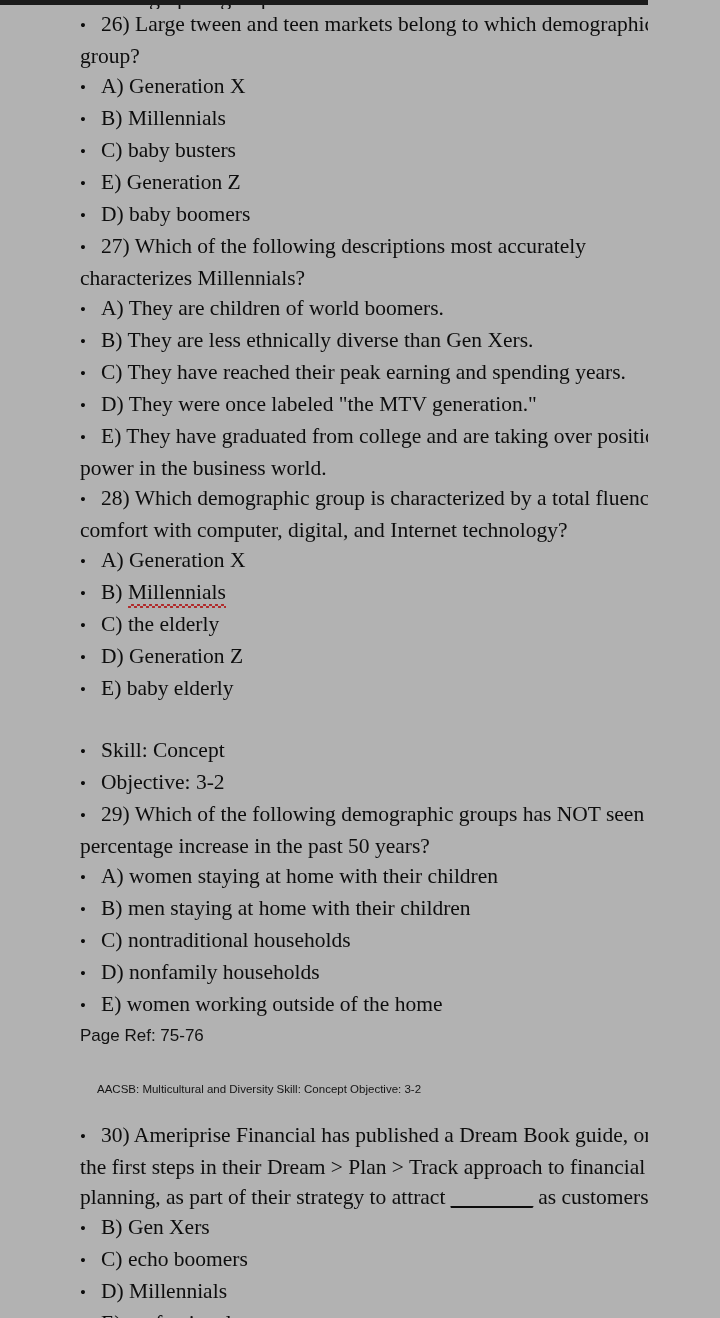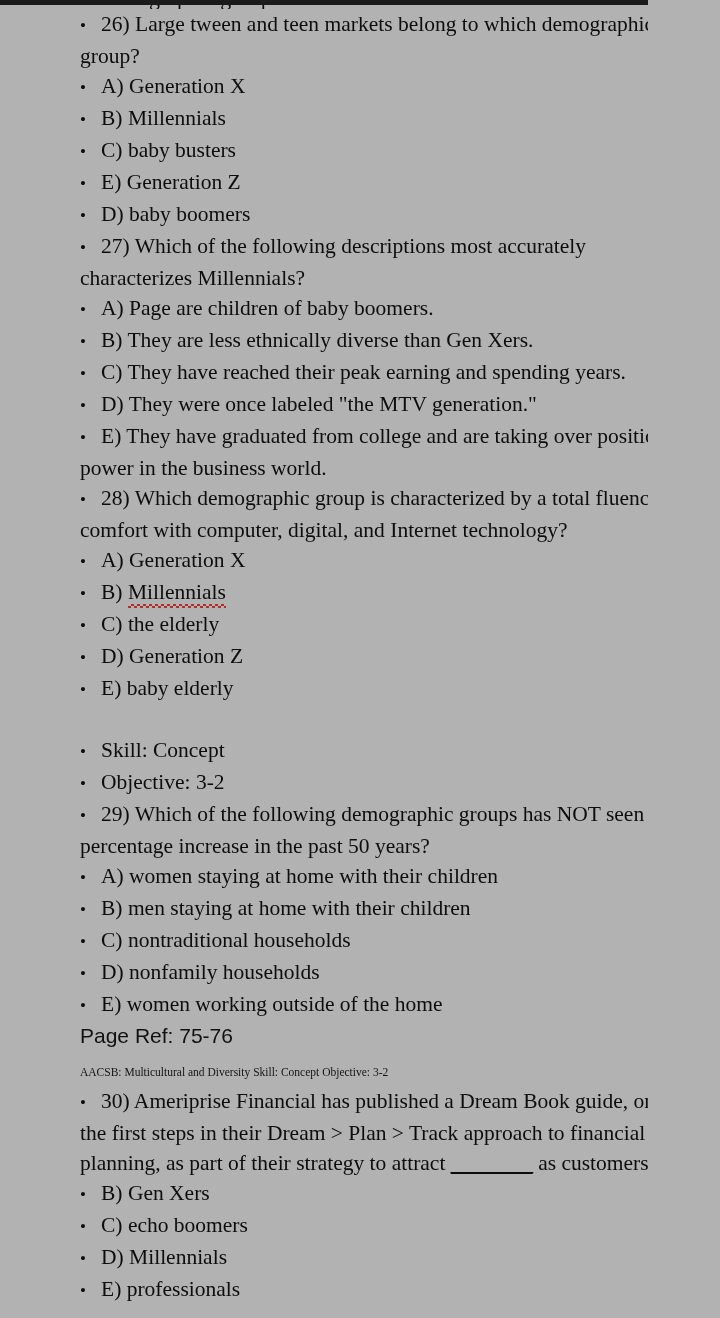--- a/index.html
+++ b/index.html
@@ -75,32 +75,32 @@
     vertical-align: baseline;
   }
 
   .blank-line {
     height: 30px;
   }
 
   
   .meta-big {
     font-family: "Liberation Sans", "DejaVu Sans", sans-serif;
-    font-size: 21px;
+    font-size: 17px;
     line-height: 30px;
     padding-left: 80px;
     margin: 0;
     color: #111;
   }
   .meta-small {
-    font-family: Liberation Serif, serif;
+    font-family: Liberation Sans, sans-serif;
     font-size: 11.5px;
     line-height: 14px;
     padding-left: 80px;
-    margin: 0;
+    margin: 17px;
     color: #141414;
   }
   .spacer-10 { height: 14px; }
   .spacer-6  { height: 7px; }
 
   
   .misspelled {
     position: relative;
     display: inline-block;
   }
@@ -134,21 +134,21 @@
   </div>
 
   <div class="doc" id="doc-body">
       <p class="hang"><span class="bullet">•</span><span>26) Large tween and teen markets belong to which demographic group?</span></p>
       <p class="hang"><span class="bullet">•</span><span>A) Generation X</span></p>
       <p class="hang"><span class="bullet">•</span><span>B) Millennials</span></p>
       <p class="hang"><span class="bullet">•</span><span>C) baby busters</span></p>
       <p class="hang"><span class="bullet">•</span><span>E) Generation Z</span></p>
       <p class="hang"><span class="bullet">•</span><span>D) baby boomers</span></p>
       <p class="hang"><span class="bullet">•</span><span>27) Which of the following descriptions most accurately characterizes Millennials?</span></p>
-      <p class="hang"><span class="bullet">•</span><span>A) Page are children of baby boomers.</span></p>
+      <p class="hang"><span class="bullet">•</span><span>A) They are children of world boomers.</span></p>
       <p class="hang"><span class="bullet">•</span><span>B) They are less ethnically diverse than Gen Xers.</span></p>
       <p class="hang"><span class="bullet">•</span><span>C) They have reached their peak earning and spending years.</span></p>
       <p class="hang"><span class="bullet">•</span><span>D) They were once labeled "the MTV generation."</span></p>
       <p class="hang"><span class="bullet">•</span><span>E) They have graduated from college and are taking over positions of power in the business world.</span></p>
       <p class="hang"><span class="bullet">•</span><span>28) Which demographic group is characterized by a total fluency and comfort with computer, digital, and Internet technology?</span></p>
       <p class="hang"><span class="bullet">•</span><span>A) Generation X</span></p>
       <p class="hang"><span class="bullet">•</span><span>B) </span><span class="misspelled">Millennials</span></p>
       <p class="hang"><span class="bullet">•</span><span>C) the elderly</span></p>
       <p class="hang"><span class="bullet">•</span><span>D) Generation Z</span></p>
       <p class="hang"><span class="bullet">•</span><span>E) baby elderly</span></p>

